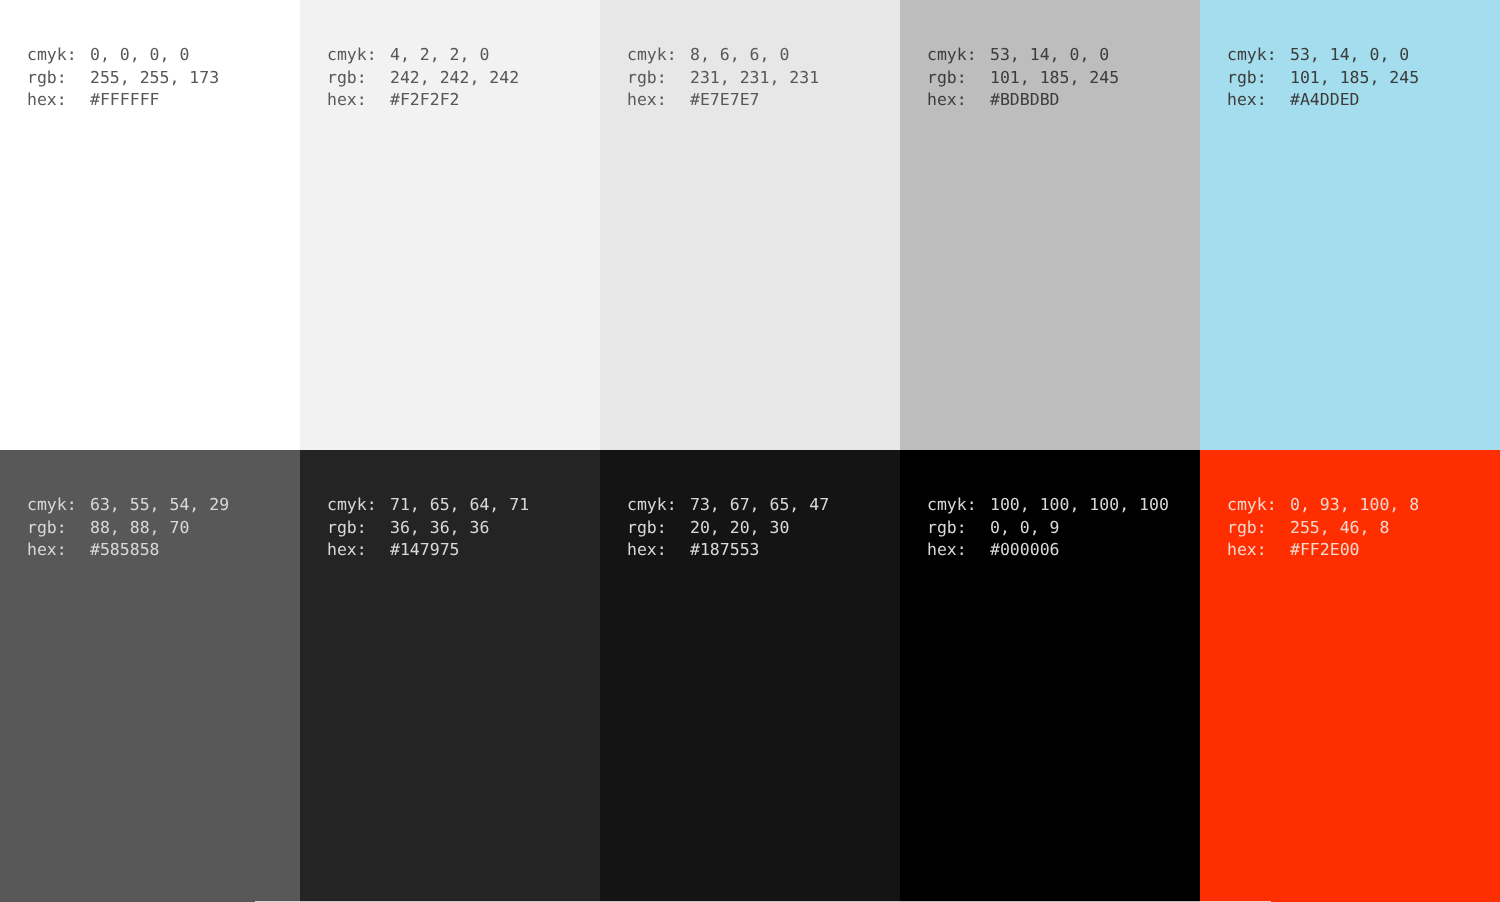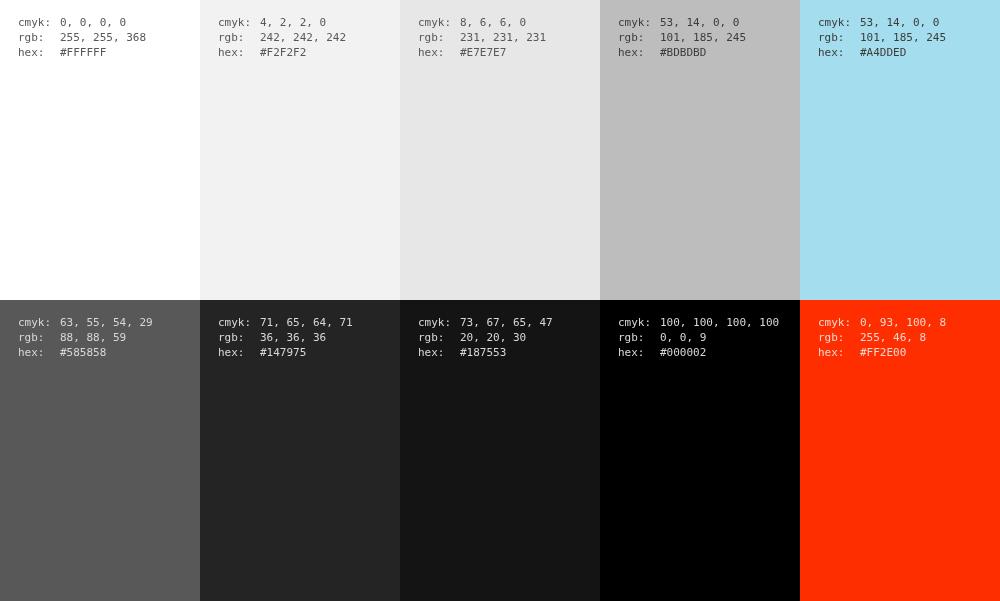--- a/index.html
+++ b/index.html
@@ -29,21 +29,21 @@
   .swatch {
     width: 200px;
     height: 100%;
     box-sizing: border-box;
     position: relative;
     overflow: hidden;
   }
   .swatch-info {
     position: absolute;
     left: 18px;
-    top: 15px;
+    top: 29px;
     font-size: 11px;
     line-height: 15px;
     letter-spacing: 0px;
     white-space: nowrap;
   }
   .info-line {
     display: flex;
     flex-direction: row;
   }
   .info-label {
@@ -63,21 +63,21 @@
   <div class="swatch-row top">
 
     <div class="swatch" style="background-color: rgb(255, 255, 255);">
       <div class="swatch-info" style="color: rgb(88, 88, 88);">
         <div class="info-line">
           <span class="info-label">cmyk:</span>
           <span class="info-value">0, 0, 0, 0</span>
         </div>
         <div class="info-line">
           <span class="info-label">rgb:</span>
-          <span class="info-value">255, 255, 368</span>
+          <span class="info-value">255, 255, 173</span>
         </div>
         <div class="info-line">
           <span class="info-label">hex:</span>
           <span class="info-value">#FFFFFF</span>
         </div>
       </div>
     </div>
 
     <div class="swatch" style="background-color: rgb(242, 242, 242);">
       <div class="swatch-info" style="color: rgb(88, 88, 88);">
@@ -152,21 +152,21 @@
   <div class="swatch-row bottom">
 
     <div class="swatch" style="background-color: rgb(88, 88, 88);">
       <div class="swatch-info" style="color: rgb(216, 216, 216);">
         <div class="info-line">
           <span class="info-label">cmyk:</span>
           <span class="info-value">63, 55, 54, 29</span>
         </div>
         <div class="info-line">
           <span class="info-label">rgb:</span>
-          <span class="info-value">88, 88, 59</span>
+          <span class="info-value">88, 88, 70</span>
         </div>
         <div class="info-line">
           <span class="info-label">hex:</span>
           <span class="info-value">#585858</span>
         </div>
       </div>
     </div>
 
     <div class="swatch" style="background-color: rgb(36, 36, 36);">
       <div class="swatch-info" style="color: rgb(216, 216, 216);">
@@ -207,21 +207,21 @@
         <div class="info-line">
           <span class="info-label">cmyk:</span>
           <span class="info-value">100, 100, 100, 100</span>
         </div>
         <div class="info-line">
           <span class="info-label">rgb:</span>
           <span class="info-value">0, 0, 9</span>
         </div>
         <div class="info-line">
           <span class="info-label">hex:</span>
-          <span class="info-value">#000002</span>
+          <span class="info-value">#000006</span>
         </div>
       </div>
     </div>
 
     <div class="swatch" style="background-color: rgb(255, 46, 0);">
       <div class="swatch-info" style="color: rgb(242, 216, 206);">
         <div class="info-line">
           <span class="info-label">cmyk:</span>
           <span class="info-value">0, 93, 100, 8</span>
         </div>

